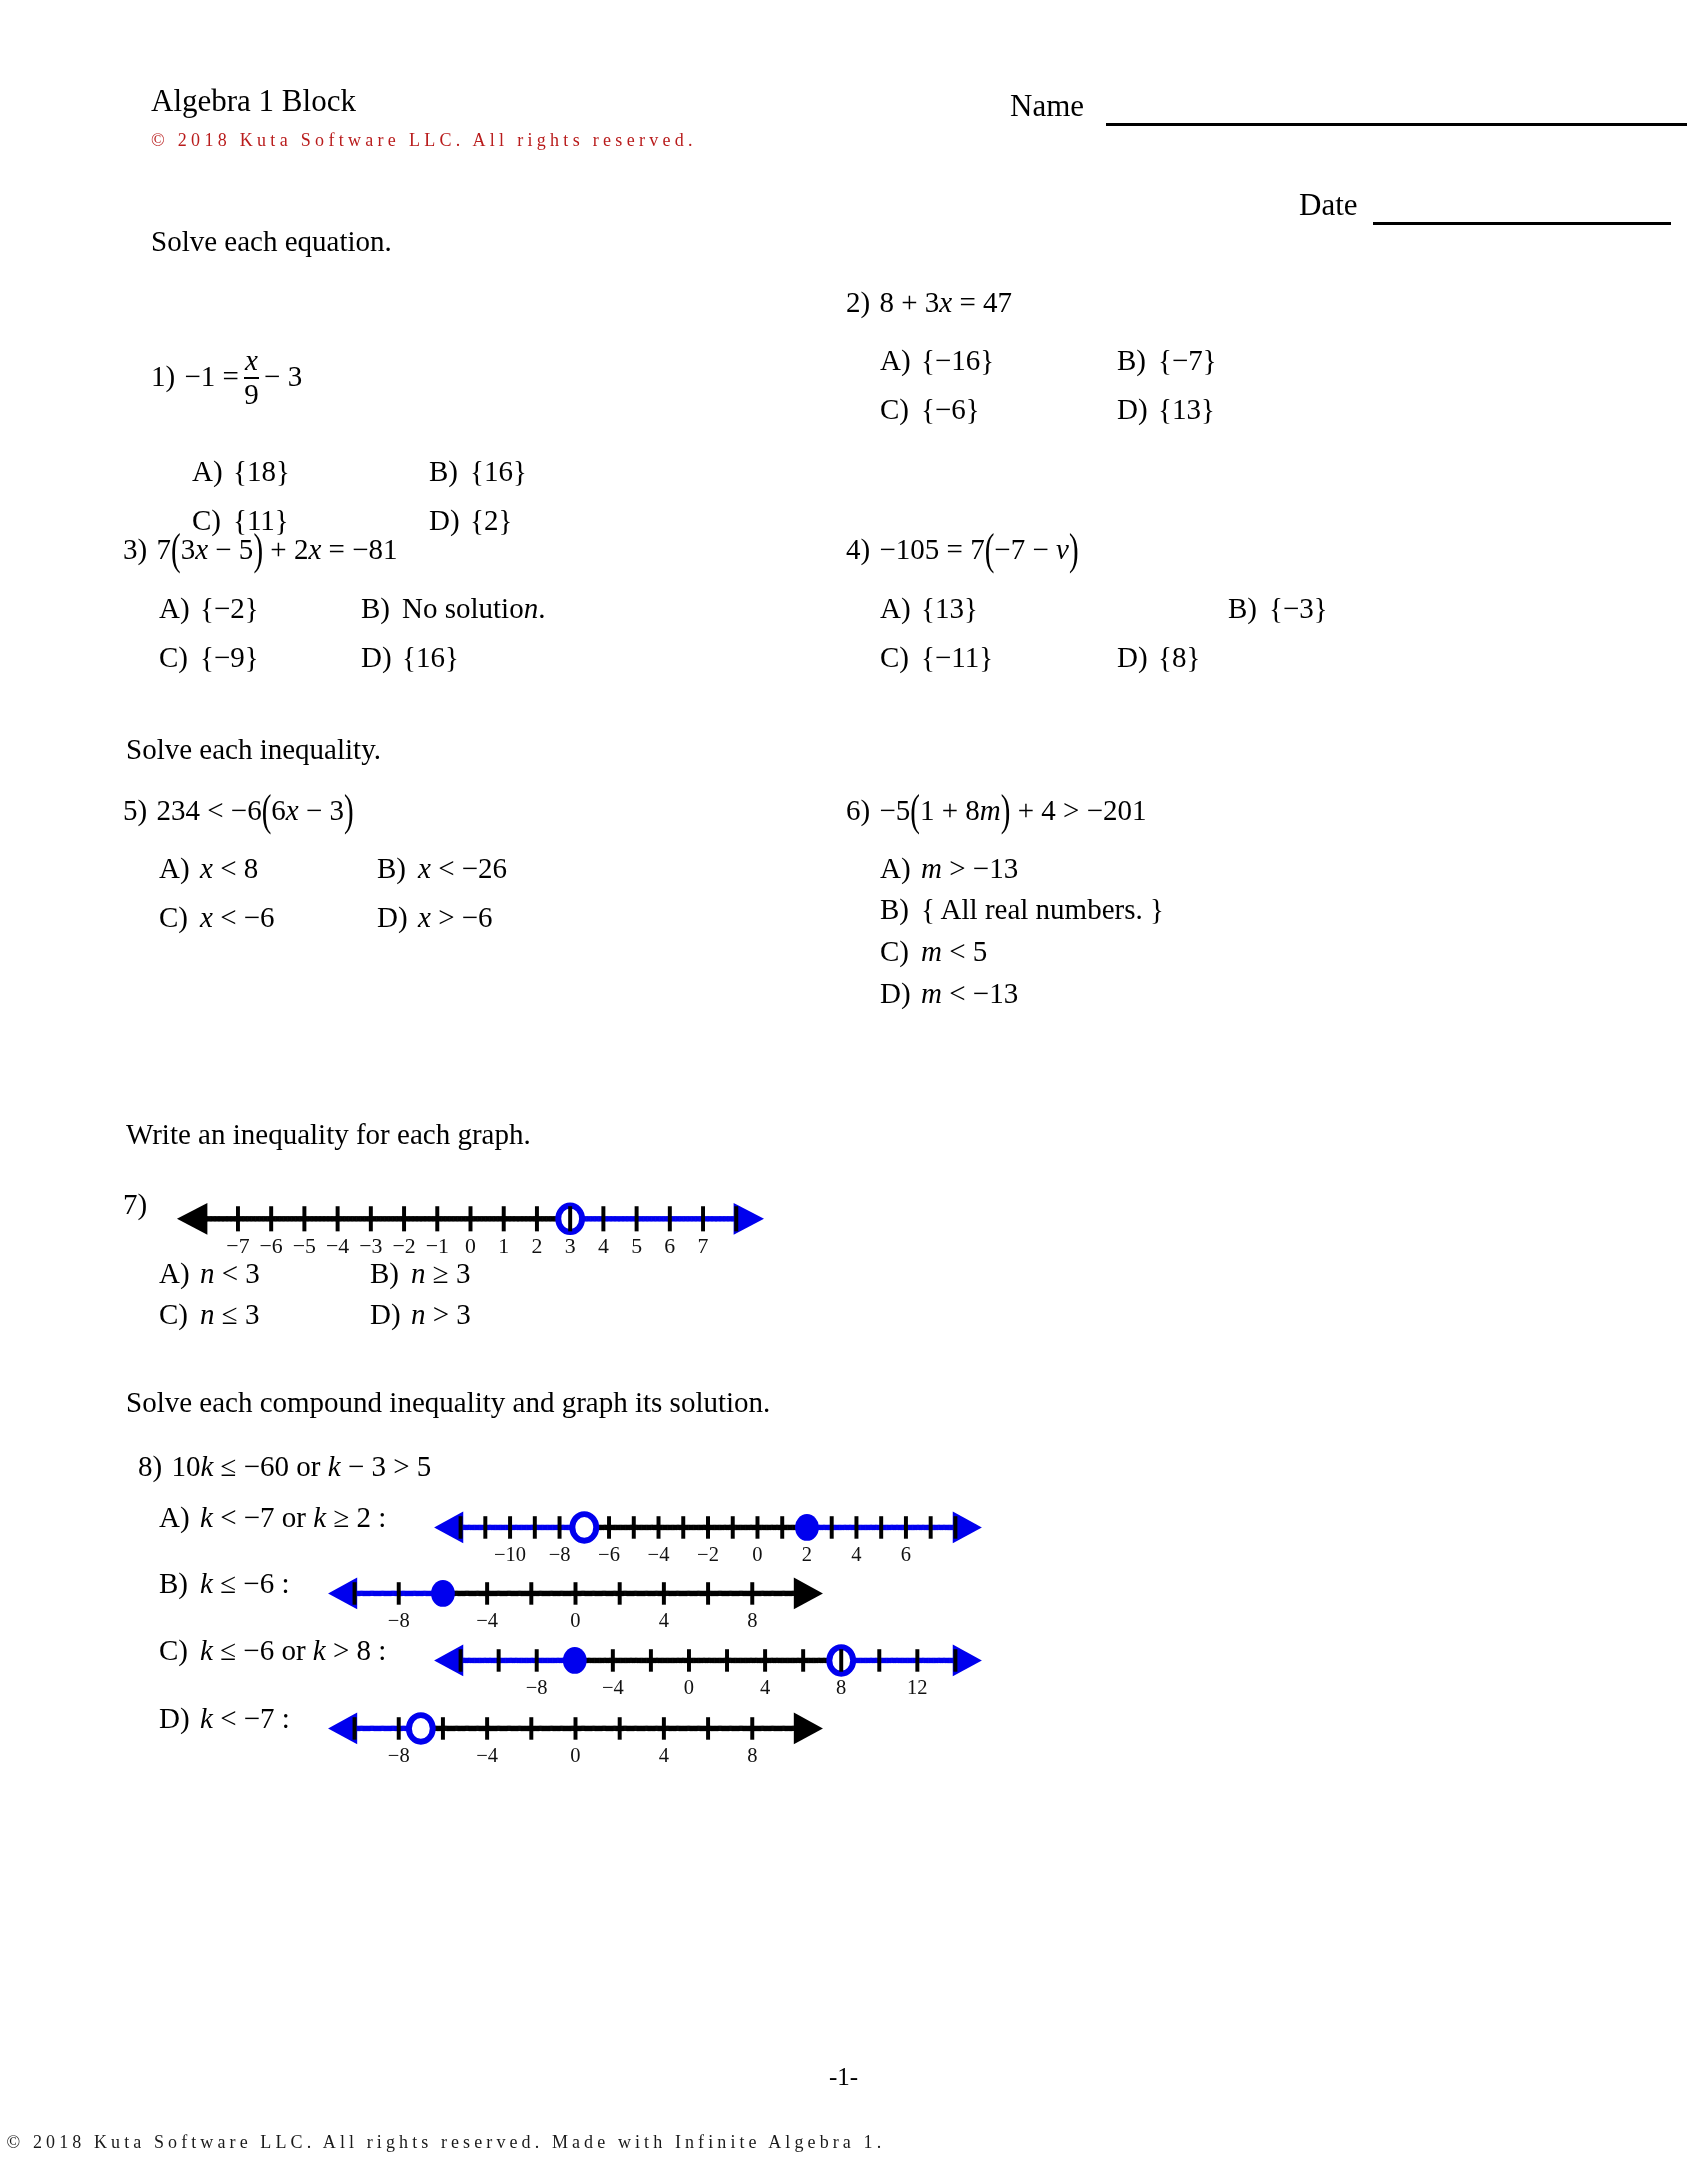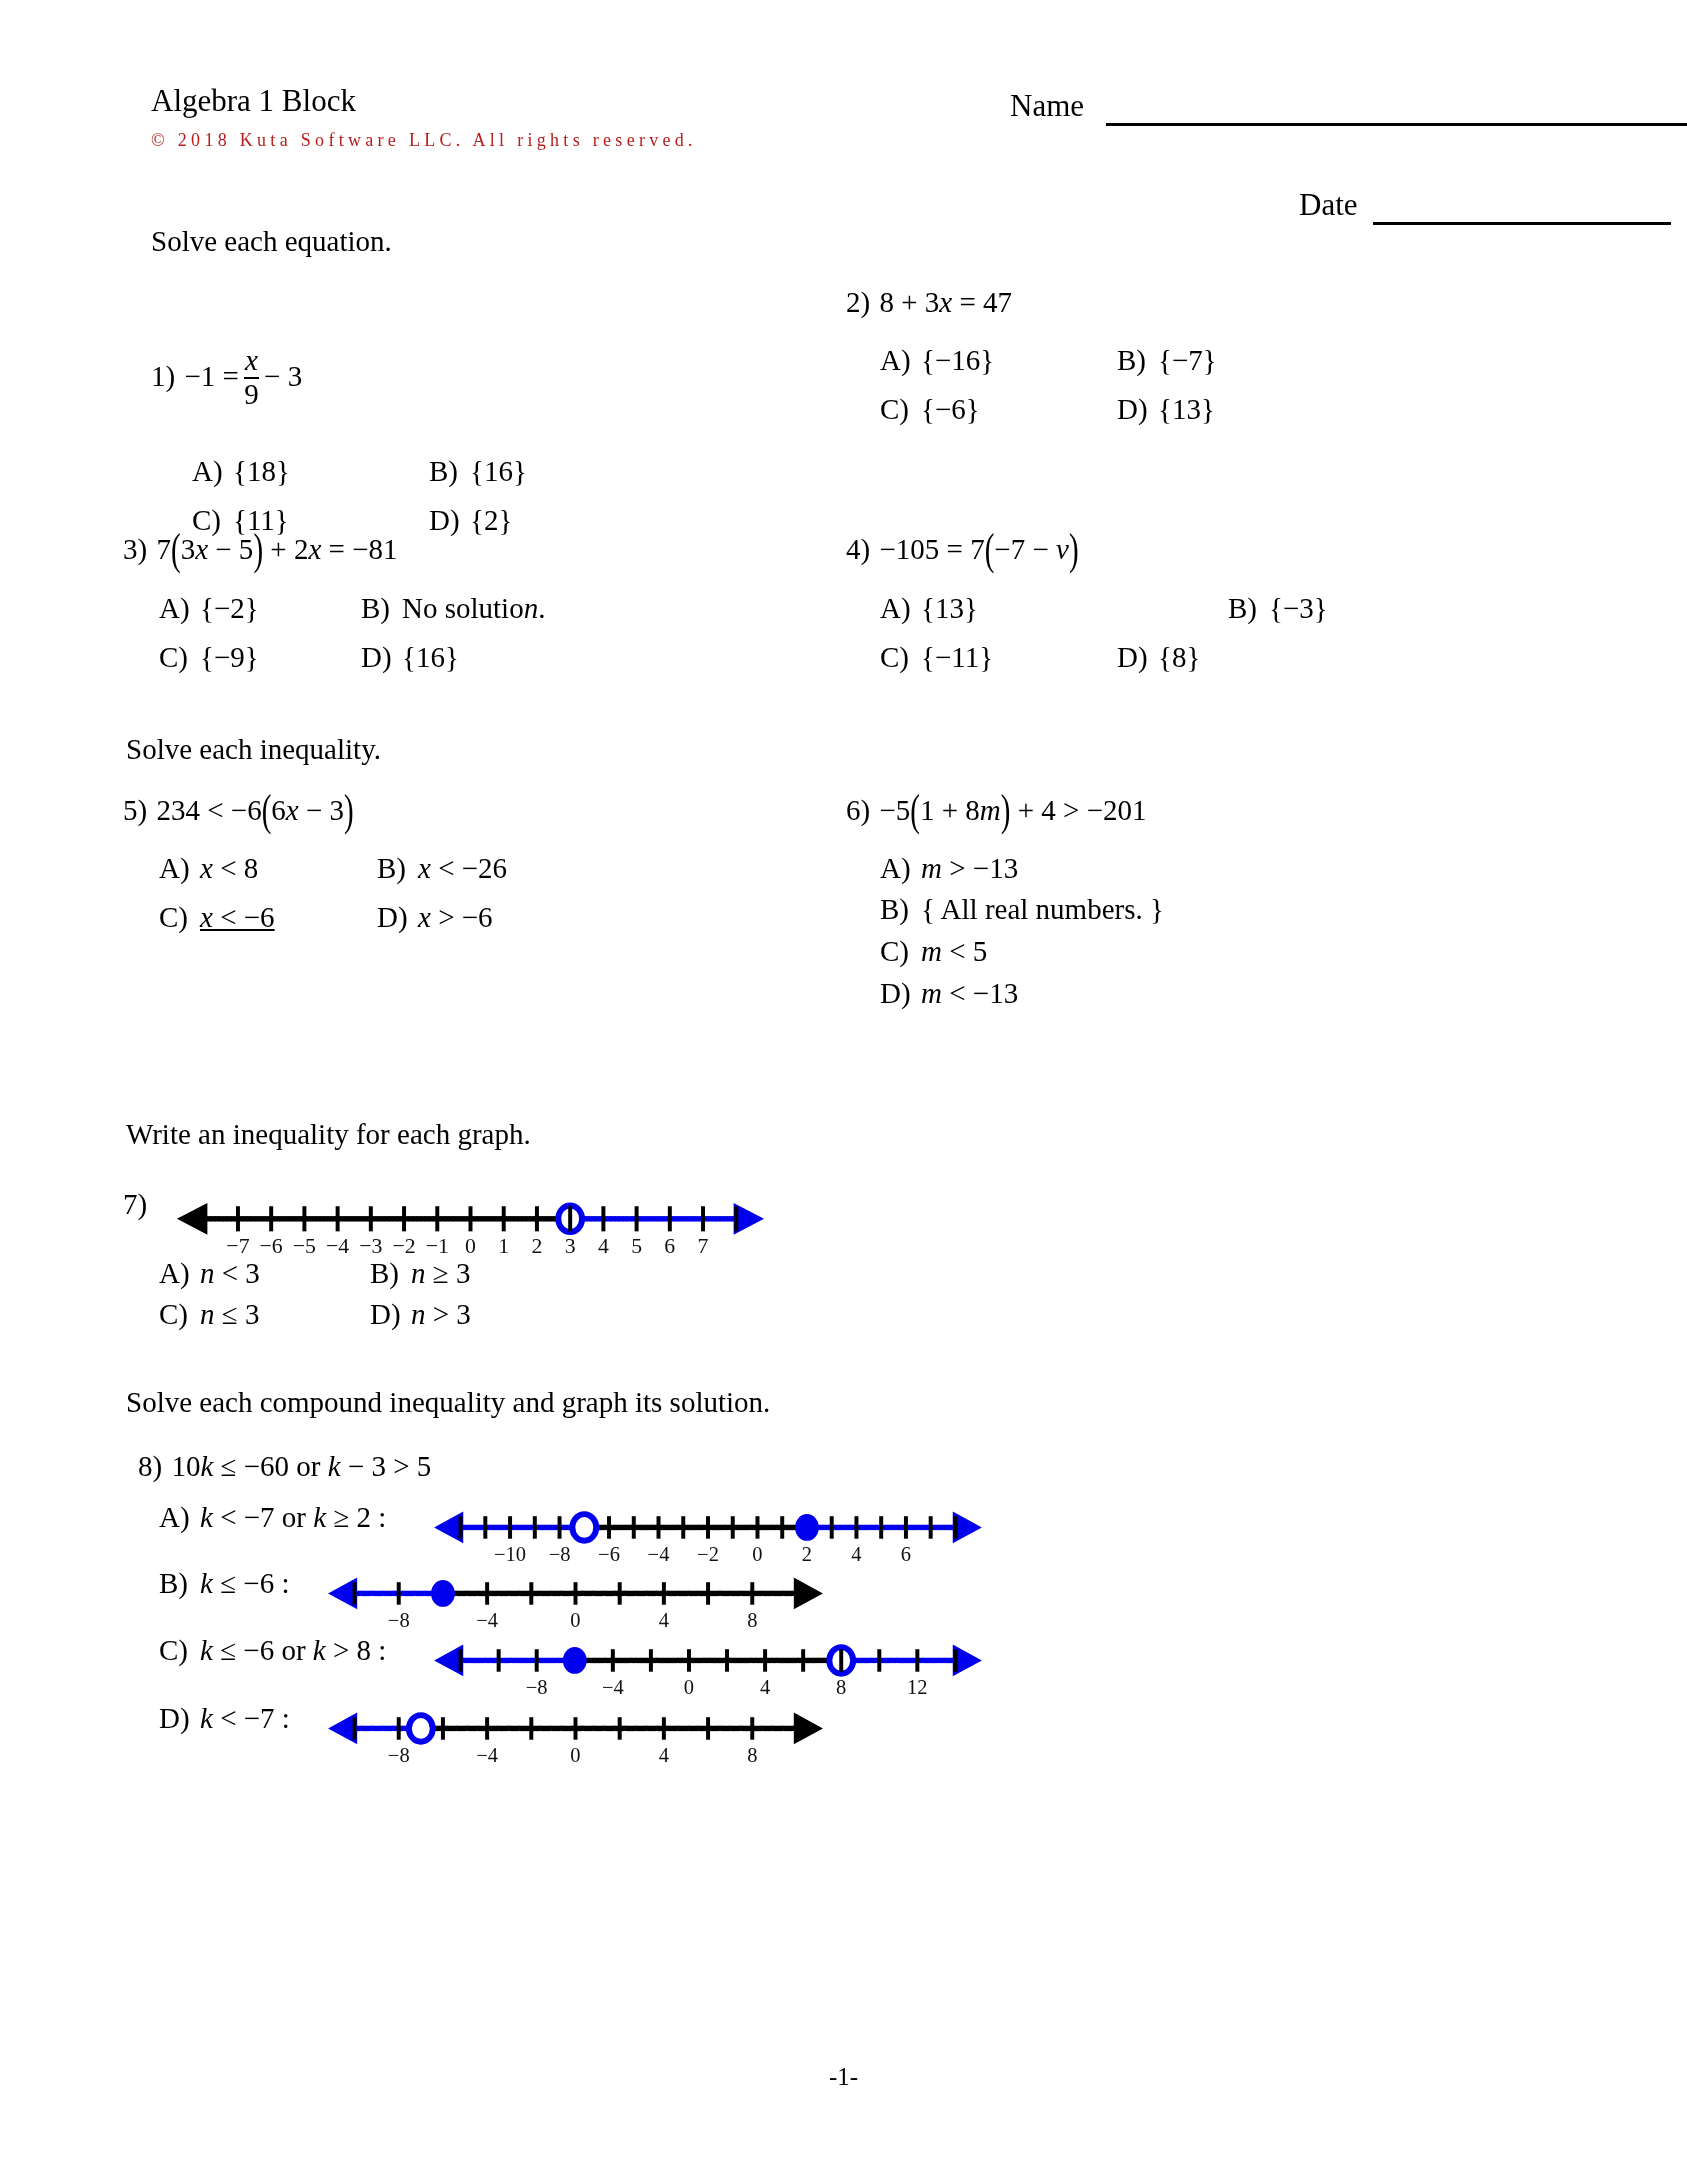--- a/index.html
+++ b/index.html
@@ -136,21 +136,21 @@
 
   <div class="prob" style="left:123px; top:794px;">
     <span class="pnum">5)</span><span class="stem">234 &lt; −6<span class="tp">(</span>6<i>x</i> − 3<span class="tp">)</span></span>
   </div>
   <div class="choice" style="left:159px; top:852px;">
     <span class="clabel">A)</span><span class="ital-mixed"><i>x</i> &lt; 8</span>
   </div>
   <div class="choice" style="left:377px; top:852px;">
     <span class="clabel">B)</span><span><i>x</i> &lt; −26</span>
   </div>
-  <div class="choice" style="left:159px; top:901px;text-decoration:underline;">
+  <div class="choice" style="left:159px; top:901px;">
     <span class="clabel">C)</span><span><i>x</i> &lt; −6</span>
   </div>
   <div class="choice" style="left:377px; top:901px;">
     <span class="clabel">D)</span><span><i>x</i> &gt; −6</span>
   </div>
 
   <div class="prob" style="left:846px; top:794px;">
     <span class="pnum">6)</span><span class="stem">−5<span class="tp">(</span>1 + 8<i>m</i><span class="tp">)</span> + 4 &gt; −201</span>
   </div>
   <div class="choice" style="left:880px; top:852px;">
@@ -2354,15 +2354,16 @@
         <ellipse cx="146.2" cy="40" rx="18" ry="20.160000000000004" fill="#ffffff" stroke="#0000ee" stroke-width="9"></ellipse>
         <text x="112.8" y="90" text-anchor="middle" font-family="&quot;Liberation Serif&quot;,&quot;DejaVu Serif&quot;,serif" font-size="31" fill="#111111">−8</text>
         <text x="246.4" y="90" text-anchor="middle" font-family="&quot;Liberation Serif&quot;,&quot;DejaVu Serif&quot;,serif" font-size="31" fill="#111111">−4</text>
         <text x="380" y="90" text-anchor="middle" font-family="&quot;Liberation Serif&quot;,&quot;DejaVu Serif&quot;,serif" font-size="31" fill="#111111">0</text>
         <text x="513.5999999999999" y="90" text-anchor="middle" font-family="&quot;Liberation Serif&quot;,&quot;DejaVu Serif&quot;,serif" font-size="31" fill="#111111">4</text>
         <text x="647.2" y="90" text-anchor="middle" font-family="&quot;Liberation Serif&quot;,&quot;DejaVu Serif&quot;,serif" font-size="31" fill="#111111">8</text>
       </svg>
     </div>
 
   <div class="footer-page">-1-</div>
+  <div class="footer-copy">© 2018 Kuta Software LLC.  All rights reserved.  Made with Infinite Algebra 1.</div>
 
 </div>
 
 
 </body></html>

